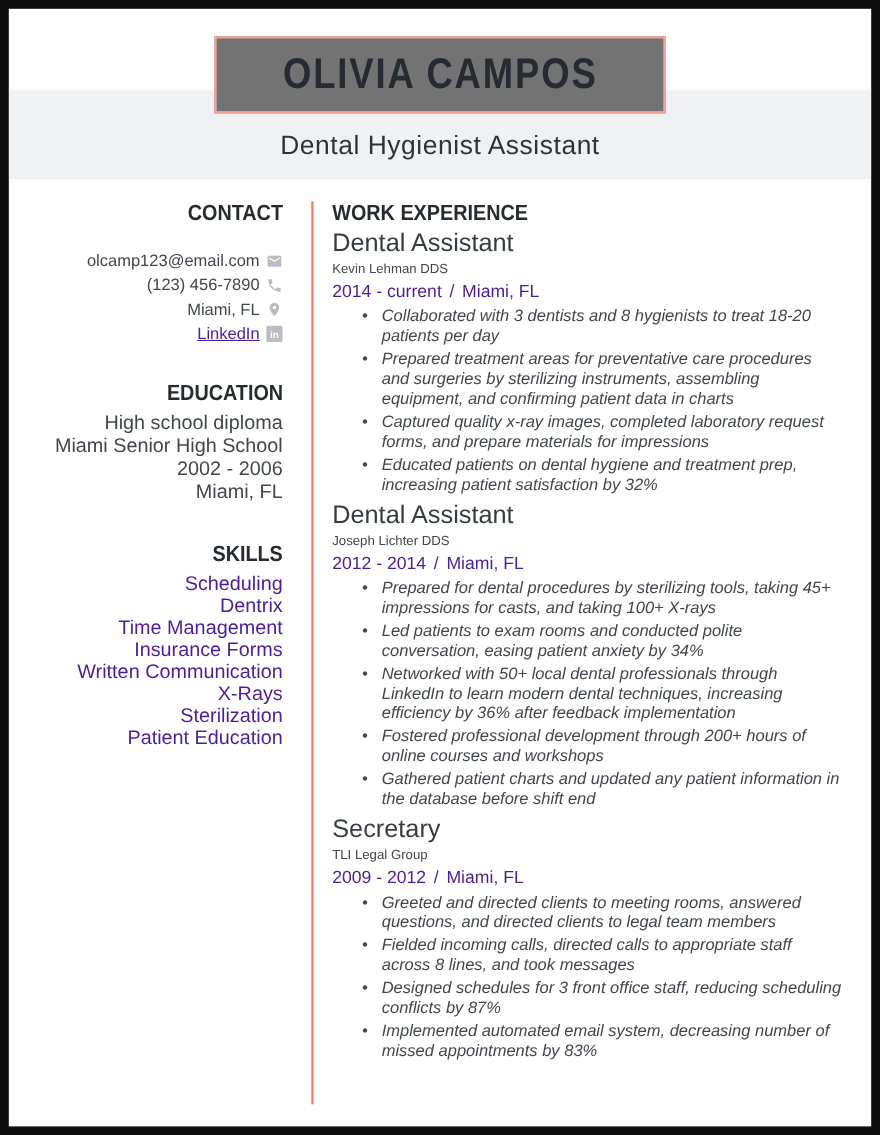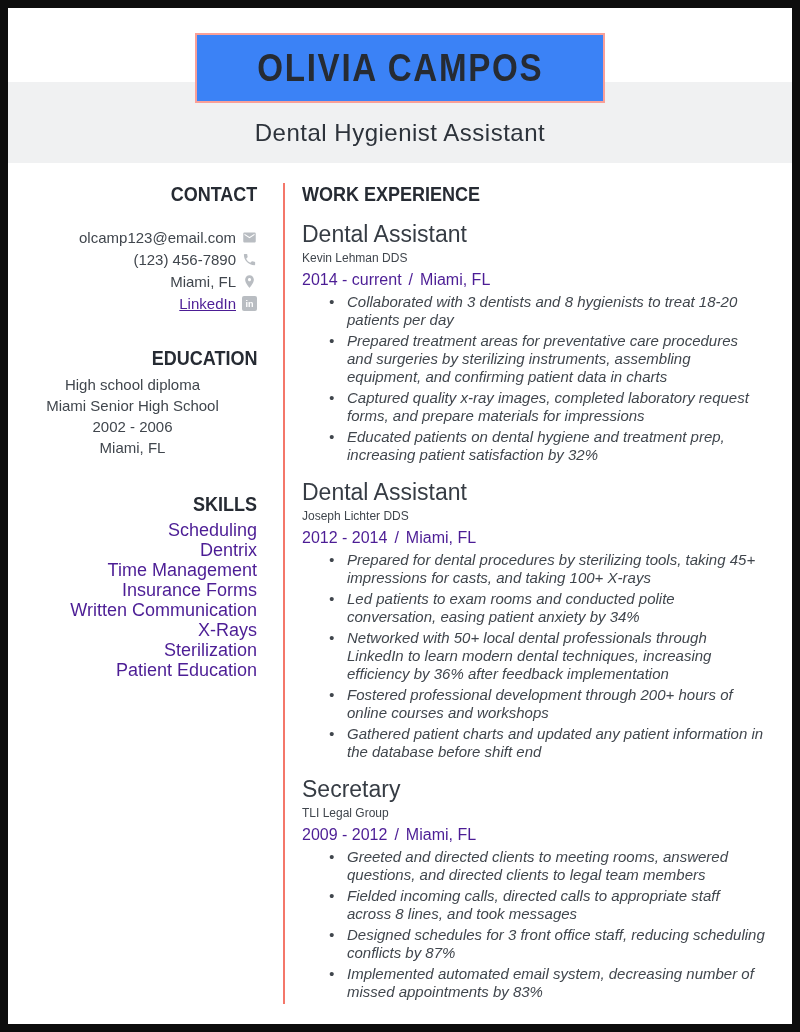--- a/index.html
+++ b/index.html
@@ -20,21 +20,21 @@
     position: absolute;
     top: 74px; left: 0; right: 0;
     height: 81px;
     background: #f0f1f2;
   }
   .name-box {
     position: absolute;
     top: 25px; left: 50%;
     transform: translateX(-50%);
     width: 410px; height: 70px;
-    background: #3b82f6;
+    background: #737373;
     border: 2px solid #f9a098;
     display: flex; align-items: center; justify-content: center;
     z-index: 2;
   }
   .name-text {
     font-size: 39px;
     font-weight: bold;
     letter-spacing: 2px;
     color: #262b33;
     white-space: nowrap;
@@ -101,30 +101,30 @@
   .contact-row .icon svg { width: 15px; height: 15px; }
   .link {
     color: #4c1d95;
     text-decoration: underline;
     cursor: pointer;
     text-align: center;
   }
   .side-section-edu { margin-top: 32px; }
   .side-section-skills { margin-top: 34px; }
   .side-lines { margin-top: 4px; }
-  .side-line { font-size: 15px; line-height: 21px; color: #40464d; text-align: center; }
+  .side-line { font-size: 18px; line-height: 21px; color: #40464d; }
   .skill-line { font-size: 18px; line-height: 20px; color: #4c1d95; }
 
   
   .work-heading > span {
     display: inline-block;
     transform: scaleX(0.9);
     transform-origin: left center;
   }
-  .job { margin-top: 14px; }
+  .job { }
   .job-title {
     font-size: 23px;
     font-weight: normal;
     color: #363c44;
     line-height: 28px;
   }
   .job-company {
     font-size: 12px;
     color: #40464d;
     line-height: 21px;

